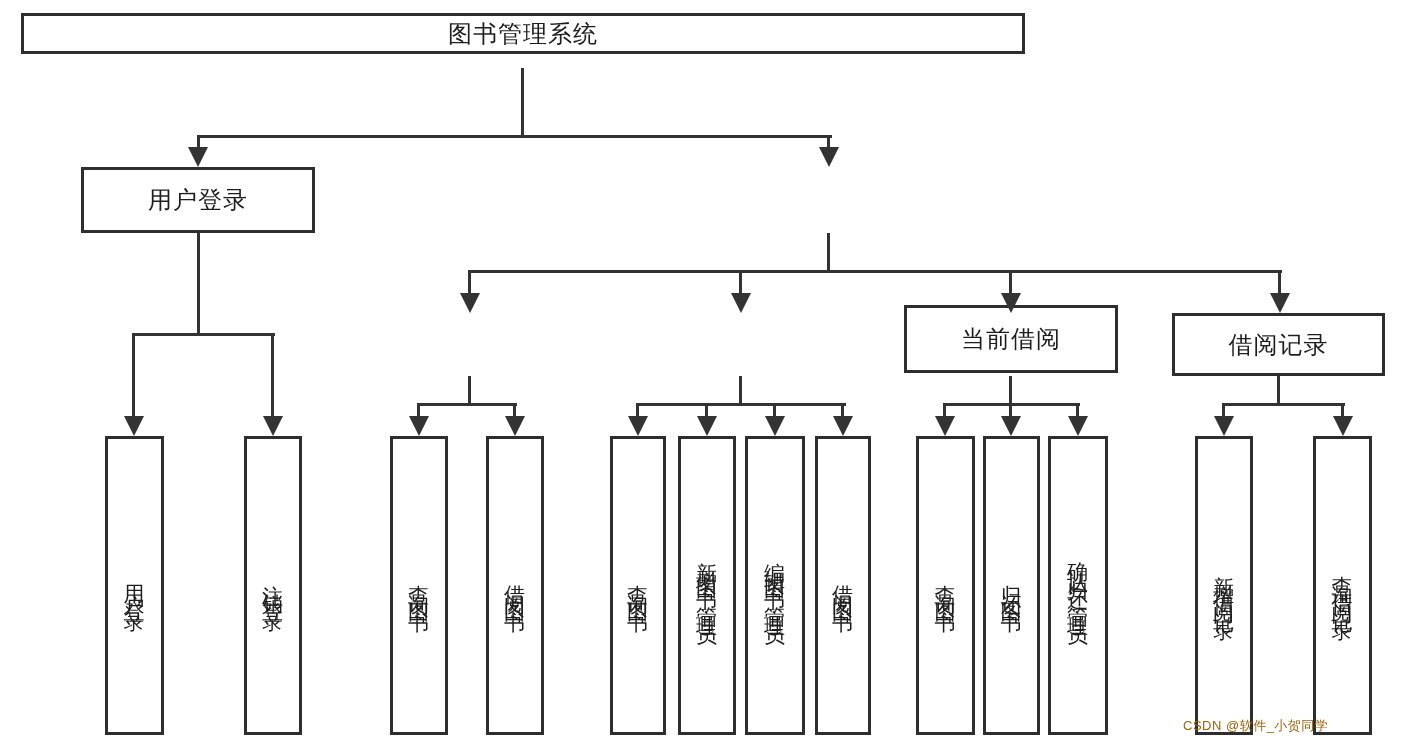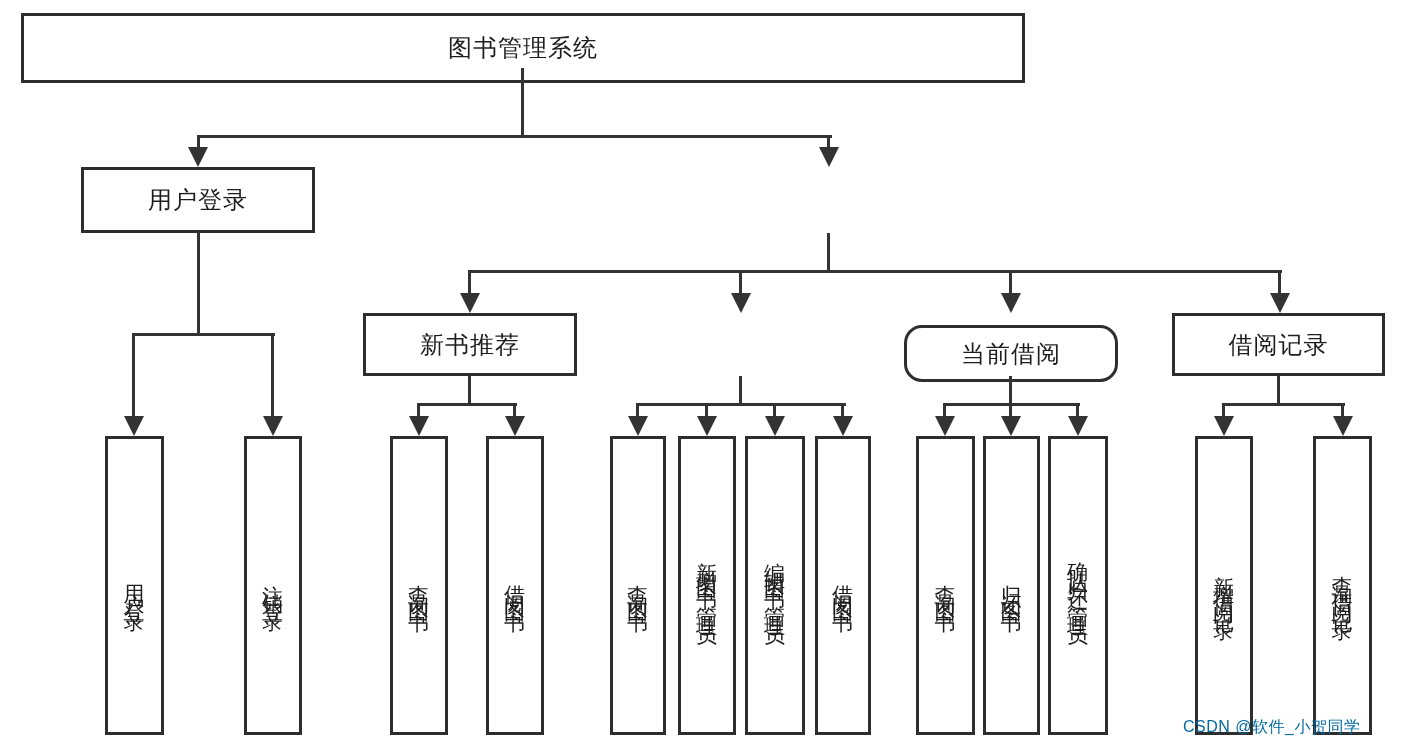--- a/index.html
+++ b/index.html
@@ -25,40 +25,37 @@
   
   .ln{position:absolute;background:#333333;}
   
   .ah{
     position:absolute;width:0;height:0;
     border-left:10px solid transparent;border-right:10px solid transparent;
     border-top:20px solid #333333;
   }
   .watermark{
     position:absolute;left:1183px;top:717px;z-index:5;
-    font-size:16px;color:#0369a1;white-space:nowrap;letter-spacing:0.5px;
+    font-size:13px;color:#a16207;white-space:nowrap;letter-spacing:0.5px;
   }
 </style>
 </head>
 <body>
 
 <div class="canvas">
 
-  <div class="hbox" style="left:21px;top:13px;width:1004px;height:70px;">
+  <div class="hbox" style="left:21px;top:13px;width:1004px;height:41px;">
     <span>图书管理系统</span>
   </div>
 
   <div class="hbox" style="left:81px;top:167px;width:234px;height:66px;">
     <span>用户登录</span>
   </div>
 
-  <div class="hbox" style="left:363px;top:313px;width:214px;height:63px;">
-    <span>新书推荐</span>
-  </div>
-  <div class="hbox" style="left:904px;top:325px;width:214px;height:57px;border-radius:18px;">
+  <div class="hbox" style="left:904px;top:305px;width:214px;height:68px;">
     <span>当前借阅</span>
   </div>
   <div class="hbox" style="left:1172px;top:313px;width:213px;height:63px;">
     <span>借阅记录</span>
   </div>
 
   <div class="vbox" style="left:105px;width:59px;">
     <span>用户登录</span>
   </div>
   <div class="vbox" style="left:244px;width:58px;">

